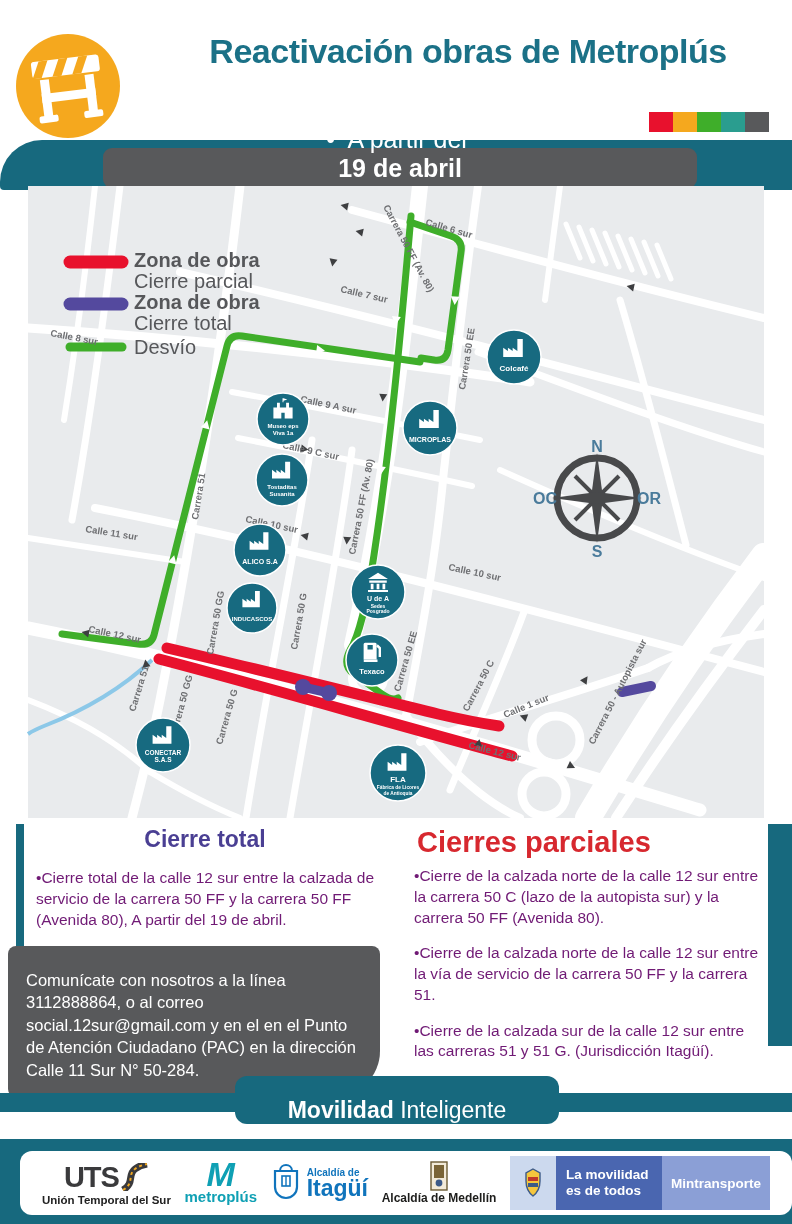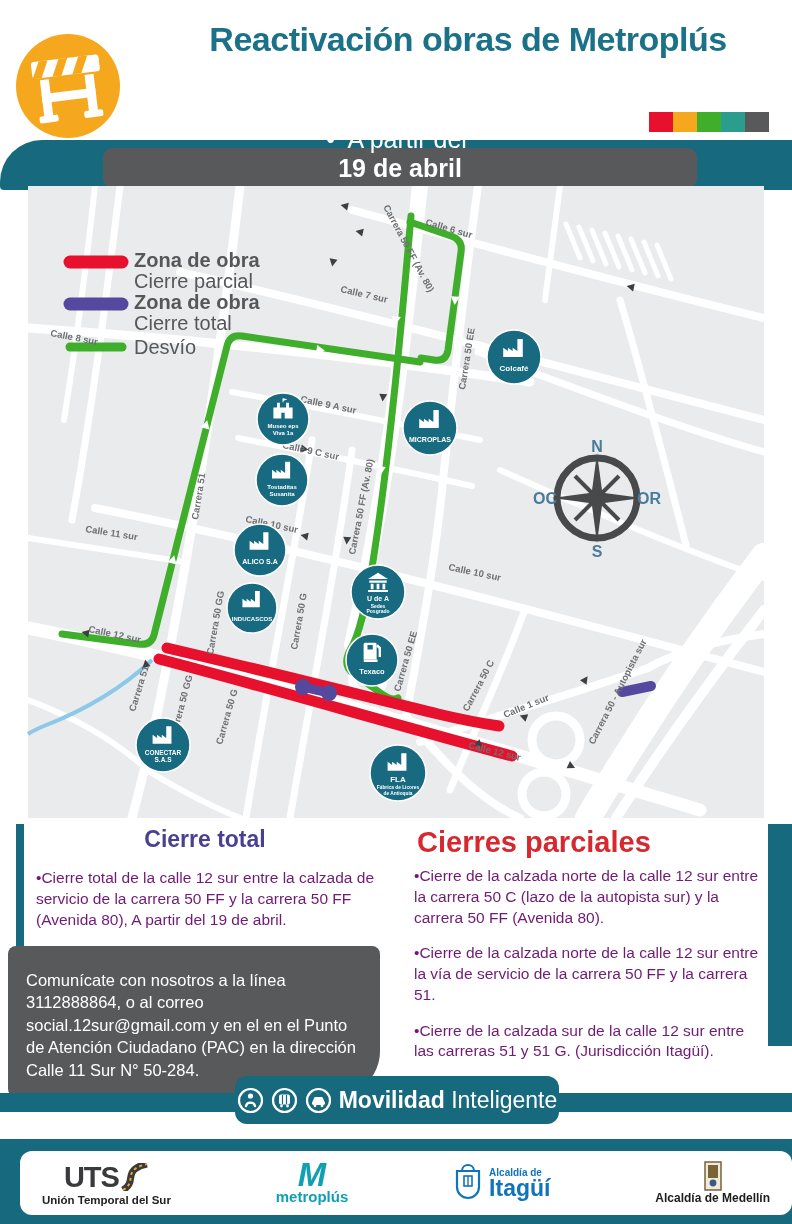--- a/index.html
+++ b/index.html
@@ -2,21 +2,21 @@
 <html><head>
 <meta charset="utf-8">
 <style>
   html,body{margin:0;padding:0;background:#ffffff;}
   .page{position:relative;width:792px;height:1224px;background:#fff;overflow:hidden;
         font-family:"Liberation Sans",sans-serif;}
   
   .band{position:absolute;left:0;top:140px;width:792px;height:50px;background:#17697e;
         border-radius:42px 0 0 4px;}
   .badge{position:absolute;left:12px;top:30px;width:112px;height:112px;}
-  .title{position:absolute;left:150px;top:20px;width:636px;text-align:center;
+  .title{position:absolute;left:150px;top:32px;width:636px;text-align:center;
          font-size:34px;font-weight:800;color:#1b7187;letter-spacing:-.5px;}
   .subtitle{position:absolute;left:140px;top:74px;width:650px;text-align:center;
             font-size:23px;color:#1b7187;}
   .subtitle .hl{color:#f7a41d;font-weight:800;margin-left:6px;}
   .palette{position:absolute;left:649px;top:112px;display:flex;}
   .palette span{display:inline-block;width:24px;height:20px;}
   .pill{position:absolute;left:103px;top:148px;width:594px;height:40px;background:#58595b;
         border-radius:9px;color:#fff;font-size:25px;display:flex;align-items:center;
         justify-content:center;white-space:pre;flex-direction:column;}
   .pill b{font-weight:800;}
@@ -31,21 +31,21 @@
           font-size:29px;font-weight:800;color:#d7282f;}
   .body-txt{position:absolute;font-size:15.5px;line-height:1.34;color:#701a75;}
   .body-txt p{margin:0 0 15px 0;}
   .contact{position:absolute;left:8px;top:946px;width:338px;background:#58595b;color:#fff;
            font-size:16.5px;line-height:1.36;padding:23px 16px 16px 18px;
            border-radius:8px 8px 46px 8px;}
   
   .mob-bar{position:absolute;left:0;top:1093px;width:792px;height:19px;background:#17697e;}
   .mob-tab{position:absolute;left:235px;top:1076px;width:324px;height:48px;background:#17697e;
            border-radius:12px;display:flex;align-items:center;justify-content:center;gap:7px;
-           color:#fff;font-size:23px;}
+           color:#fff;font-size:23px;flex-direction:column;}
   .mob-tab b{font-weight:800;}
   .mob-tab .lt{font-weight:400;}
   
   .foot-bg{position:absolute;left:0;top:1139px;width:792px;height:85px;background:#17697e;}
   .foot-card{position:absolute;left:20px;top:1151px;width:772px;height:64px;background:#fff;
              border-radius:12px;display:flex;align-items:center;justify-content:space-between;
              padding:0 22px;box-sizing:border-box;}
   .logo{display:flex;flex-direction:column;align-items:center;justify-content:center;}
   .uts-word{font-size:29px;font-weight:800;color:#3a3a3c;letter-spacing:-1px;display:flex;align-items:center;}
   .uts-tag{font-size:11.5px;font-weight:700;color:#222;}
@@ -404,15 +404,26 @@
 
     <div class="logo">
       <svg width="20" height="30" viewBox="0 0 20 30">
         <rect x="2" y="1" width="16" height="28" fill="#f2ead8" stroke="#6b5a33" stroke-width="1.4"></rect>
         <rect x="5" y="4" width="10" height="13" fill="#7a6436"></rect>
         <circle cx="10" cy="22" r="3.4" fill="#3c5a88"></circle>
       </svg>
       <span class="med">Alcaldía de Medellín</span>
     </div>
 
+    <div class="gov">
+      <div class="g1">
+        <svg width="26" height="32" viewBox="0 0 26 32">
+          <path d="M13,2 L20,6 V14 C20,21 17,26 13,29 C9,26 6,21 6,14 V6 Z" fill="#f5c63d" stroke="#3c5a88" stroke-width="1.4"></path>
+          <rect x="8" y="10" width="10" height="4" fill="#c0392b"></rect>
+          <rect x="8" y="16" width="10" height="4" fill="#3c5a88"></rect>
+        </svg>
+      </div>
+      <div class="g2">La movilidad es de todos</div>
+      <div class="g3">Mintransporte</div>
+    </div>
   </div>
 
 </div>
 
 </body></html>

